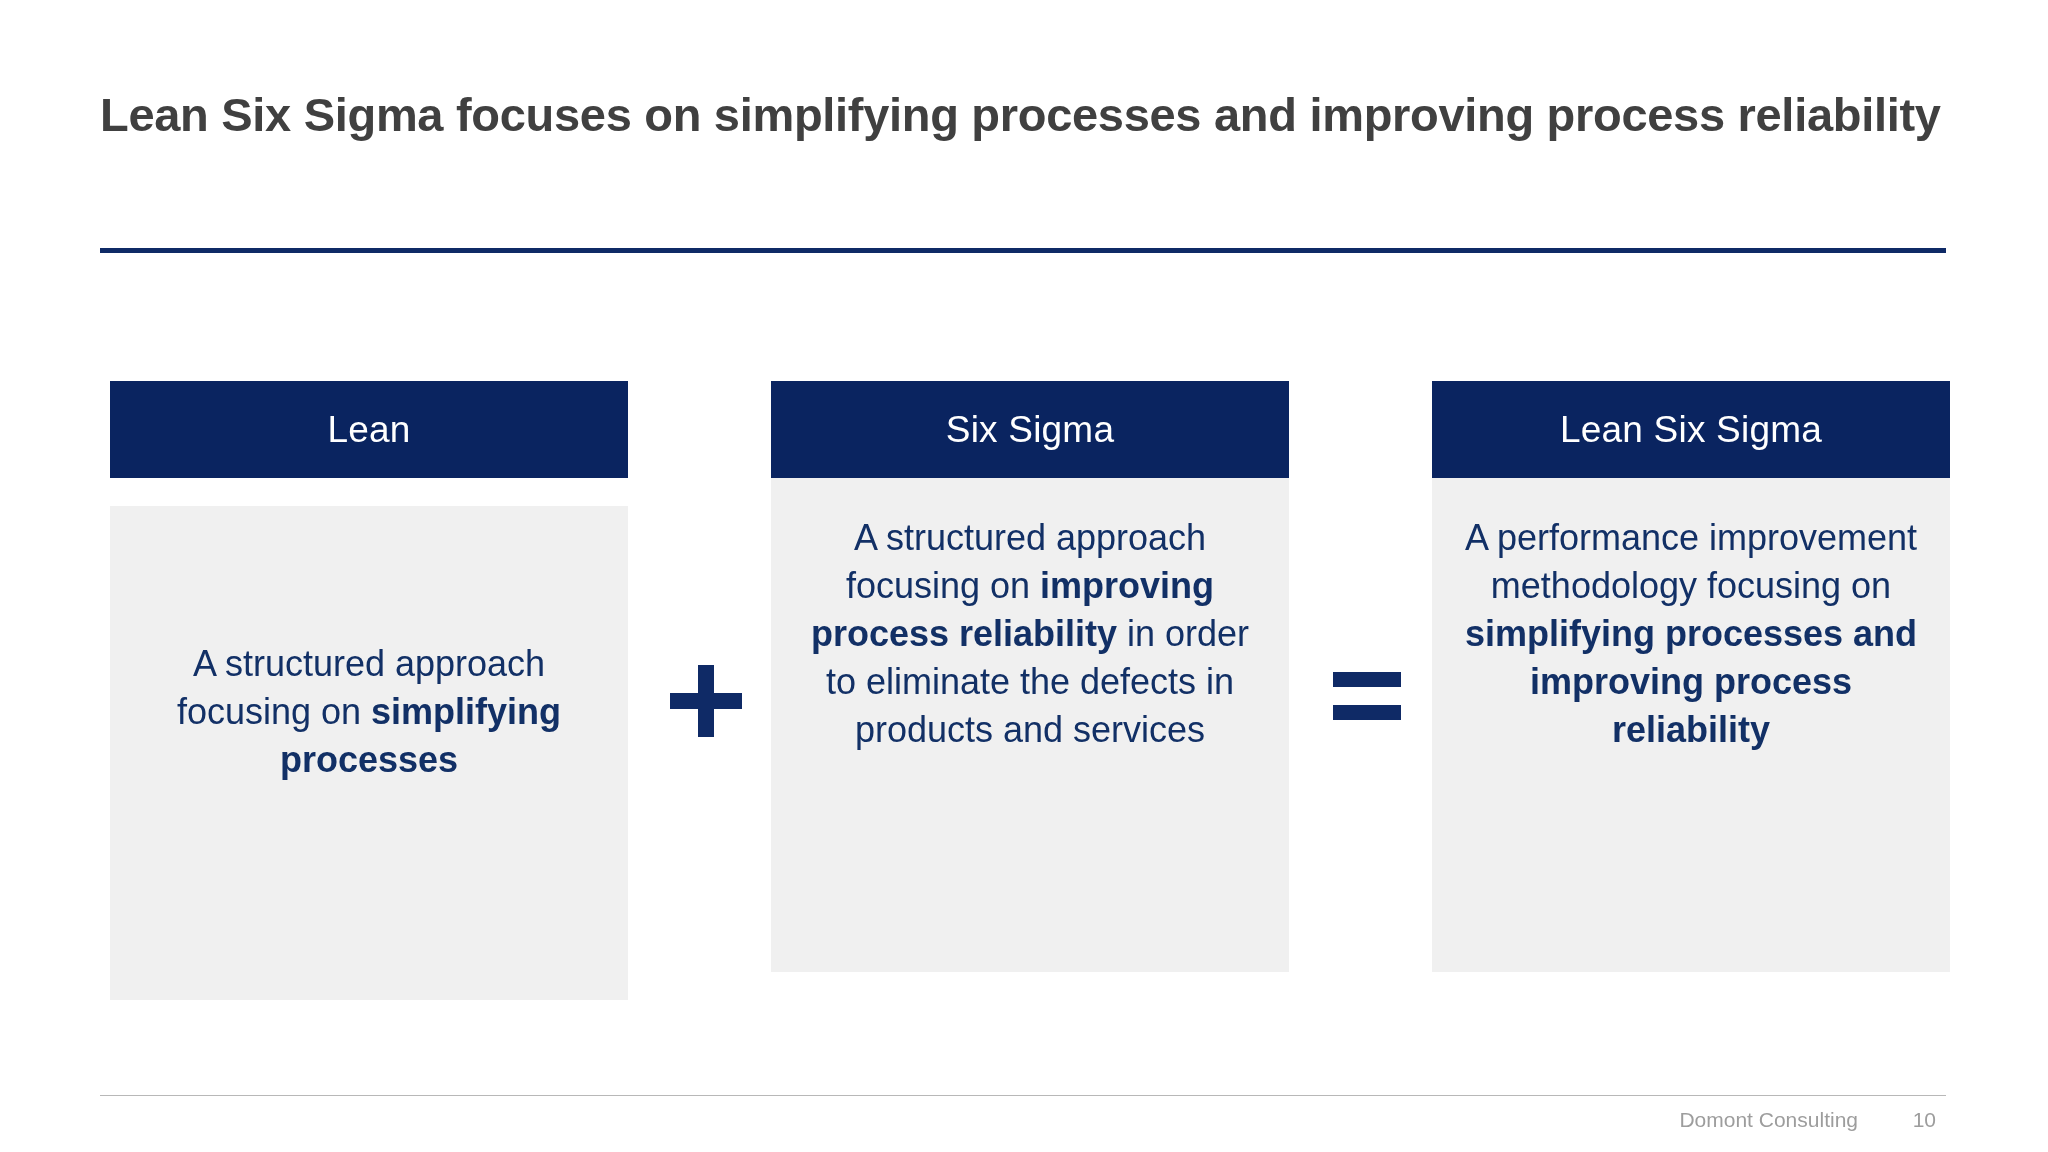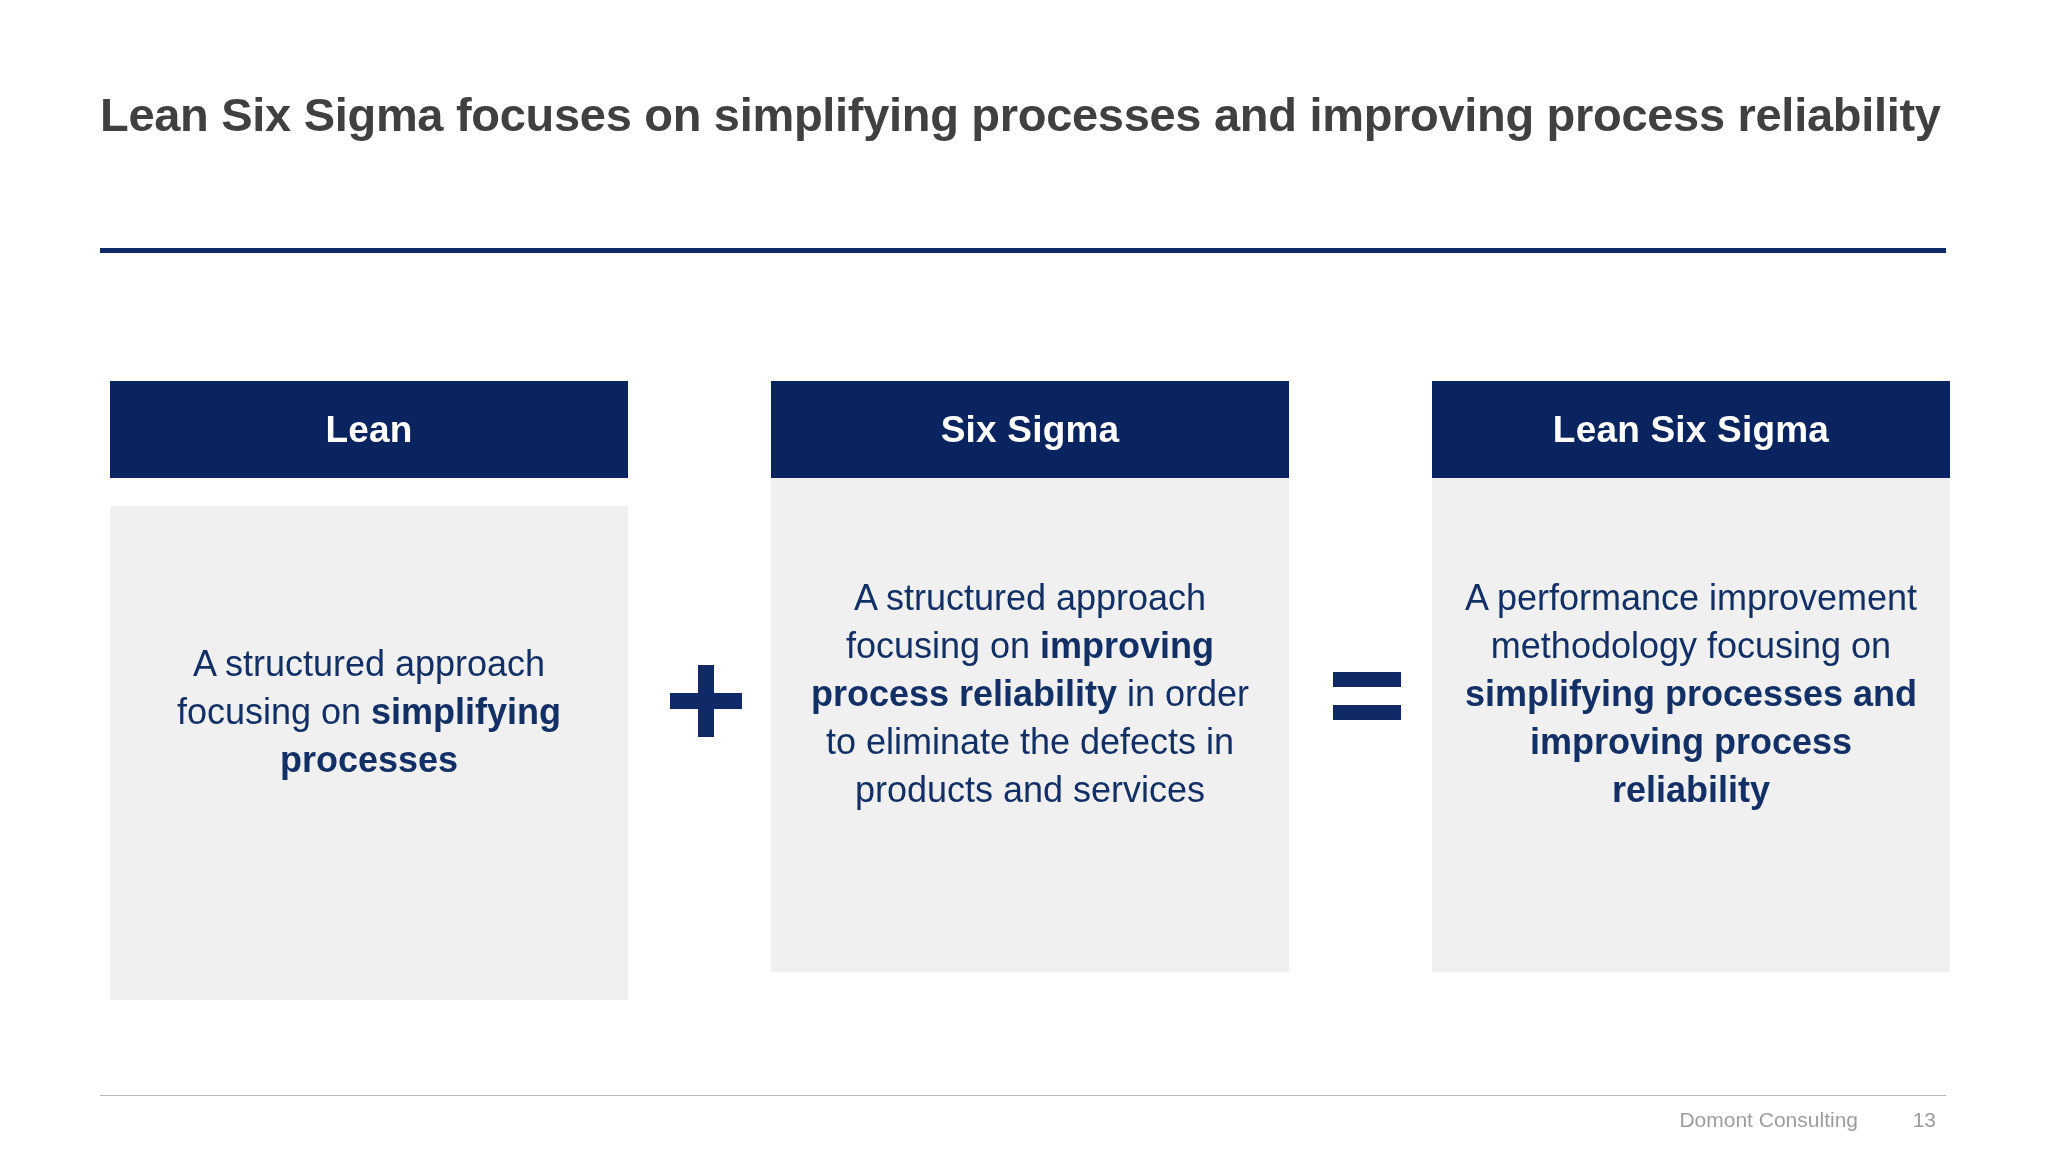--- a/index.html
+++ b/index.html
@@ -53,21 +53,21 @@
   }
   .col-1 { left: 110px; }
   .col-2 { left: 771px; }
   .col-3 { left: 1432px; border-radius: 28px; }
 
   .col-header {
     height: 97px;
     background: #0a2460;
     color: #ffffff;
     font-size: 37px;
-    font-weight: bold;
+    font-weight: normal;
     display: flex;
     align-items: center;
     justify-content: center;
     letter-spacing: 0.2px;
   }
   .col-body {
     height: 494px;
     background: #f0f0f0;
     display: flex;
     align-items: center;
@@ -78,21 +78,21 @@
   .col-body-inner {
     text-align: center;
     font-size: 36px;
     line-height: 1.33;
     color: #123066;
     width: 100%;
   }
   .col-body-inner b { font-weight: bold; }
 
   
-  .col-2 .col-body, .col-3 .col-body { align-items: flex-start; padding-top: 96px; }
+  .col-2 .col-body, .col-3 .col-body { align-items: flex-start; padding-top: 36px; }
   .col-1 .col-body { align-items: flex-start; padding-top: 134px; margin-top: 28px; }
 
   
   .op {
     position: absolute;
     color: #0f2a66;
     font-weight: bold;
     line-height: 1;
     user-select: none;
   }
@@ -192,14 +192,14 @@
 </div>
 
 <div class="op op-equals">
   <div class="eq-bar eq-bar-1"></div>
   <div class="eq-bar eq-bar-2"></div>
 </div>
 
 <div class="footer-rule"></div>
 <div class="footer">
   <span>Domont Consulting</span>
-  <span class="footer-page">13</span>
+  <span class="footer-page">10</span>
 </div>
 
 </body></html>

